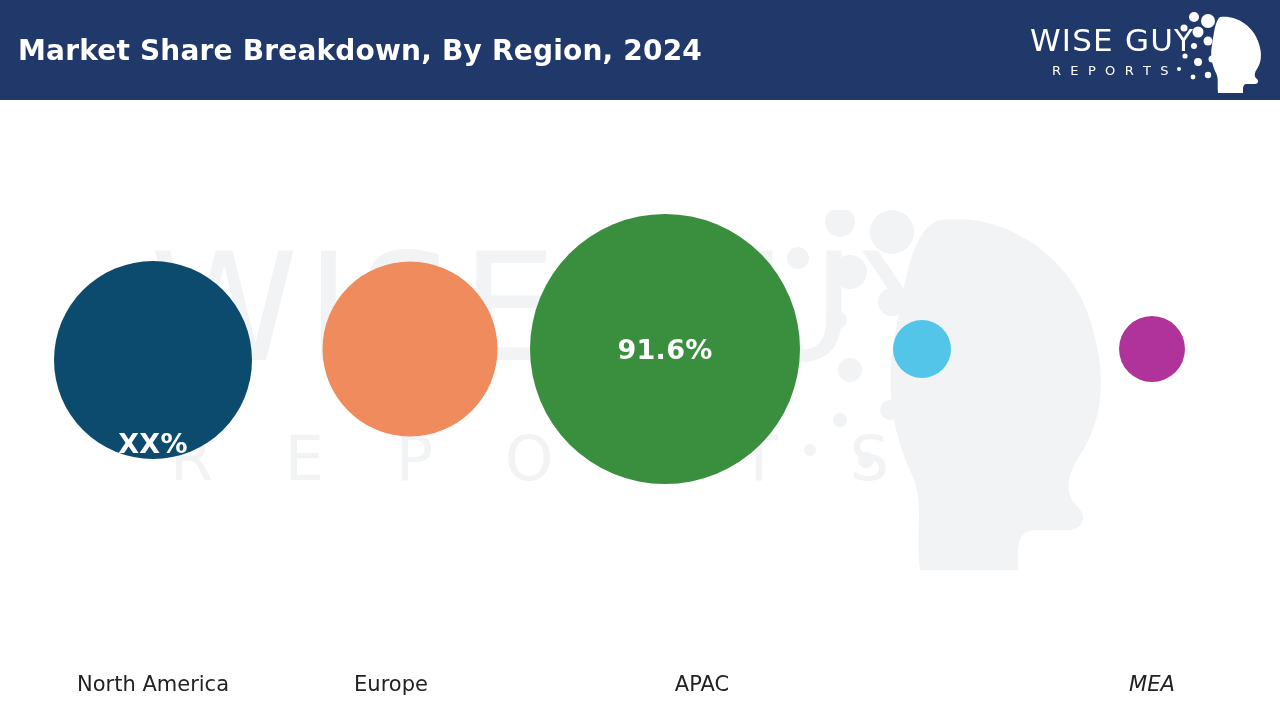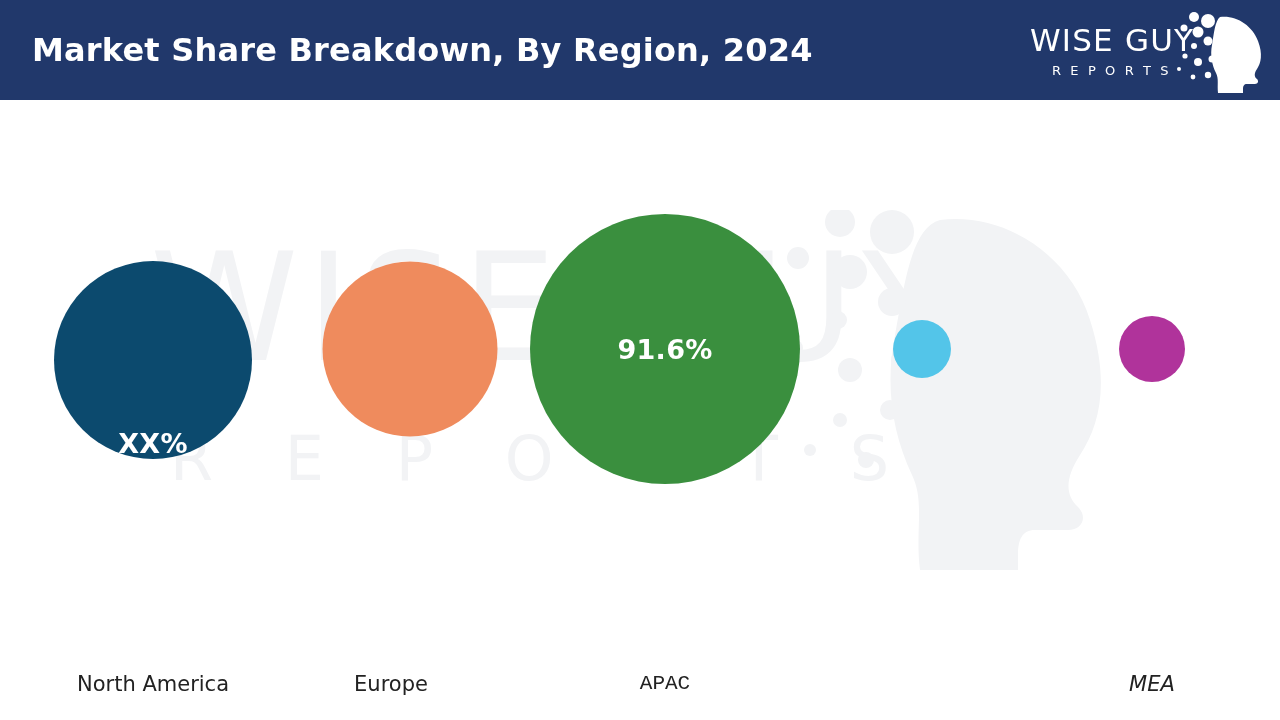--- a/index.html
+++ b/index.html
@@ -25,25 +25,25 @@
     left: 0; top: 0;
     width: 1280px;
     height: 100px;
     background: #21386b;
     display: flex;
     align-items: center;
     justify-content: space-between;
   }
 
   .header-title {
-    font-size: 32px;
+    font-size: 28px;
     font-weight: bold;
     color: #ffffff;
     letter-spacing: 0.2px;
-    padding-left: 32px;
+    padding-left: 18px;
     white-space: nowrap;
   }
 
   .header-logo {
     position: relative;
     width: 250px;
     height: 86px;
     margin-right: 8px;
     flex: none;
   }
@@ -195,18 +195,18 @@
         <span class="bubble-value"></span>
       </div>
       <div class="bubble" style="left: 1152px; top: 249px; width: 66px; height: 66px; background: rgb(176, 51, 155);">
         <span class="bubble-value"></span>
       </div>
     </div>
 
     <div class="axis-labels">
       <div class="axis-label" style="left: 153px;">North America</div>
       <div class="axis-label" style="left: 391px;">Europe</div>
-      <div class="axis-label" style="left: 665px; font-family: Liberation Mono, monospace;">APAC</div>
+      <div class="axis-label" style="left: 702px;">APAC</div>
       <div class="axis-label" style="left: 1152px; font-style: italic;">MEA</div>
     </div>
 
   </div>
 </div>
 
 </body></html>

